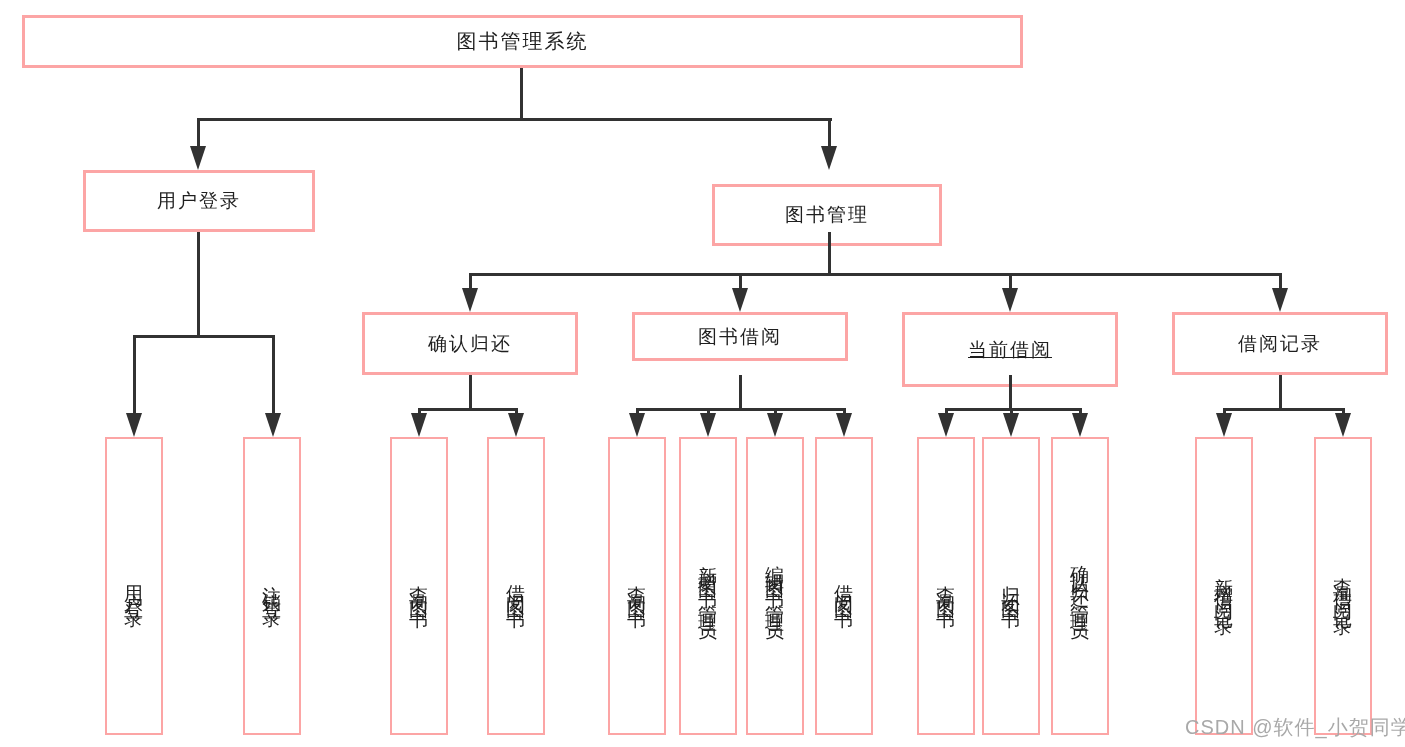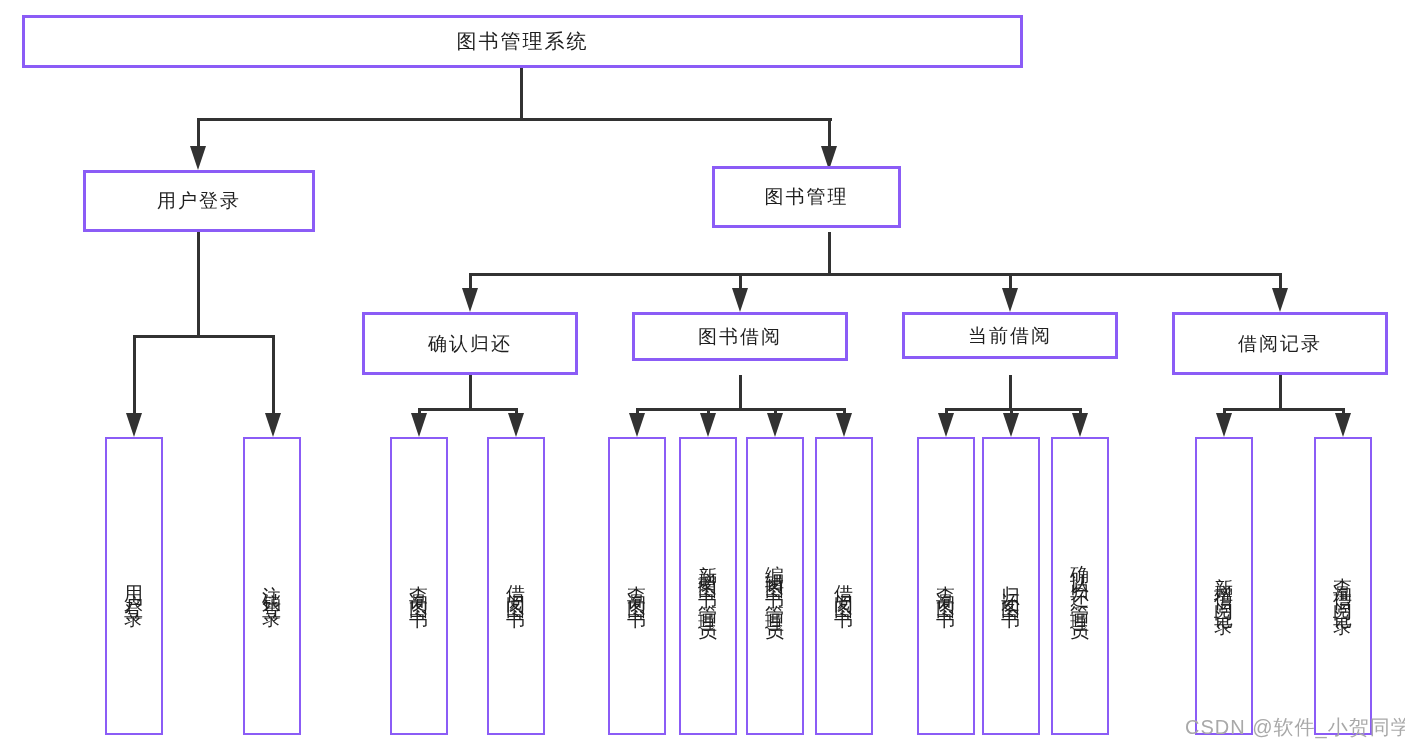--- a/index.html
+++ b/index.html
@@ -9,21 +9,21 @@
     height: 747px;
     background: #ffffff;
     overflow: hidden;
     font-family: "Liberation Sans", sans-serif;
     color: #1f1f1f;
   }
   .box {
     position: absolute;
     box-sizing: border-box;
     background: #ffffff;
-    border: 3px solid #8b5cf6;
+    border: 3px solid #fca5a5;
     display: flex;
     align-items: center;
     justify-content: center;
     font-size: 19px;
     letter-spacing: 2px;
     color: #1f1f1f;
     text-align: center;
   }
   .root-box { font-size: 20px; }
   .leaf { border-width: 2.5px; }
@@ -66,21 +66,21 @@
   <div class="vline" style="left:519.5px; top:68px; height:51px;"></div>
   <div class="hline" style="left:196.5px; top:118px; width:635px;"></div>
   <div class="vline" style="left:196.5px; top:118px; height:31px;"></div>
   <div class="arrow" style="left:190px; top:146px;"></div>
   <div class="vline" style="left:827.5px; top:118px; height:31px;"></div>
   <div class="arrow" style="left:821px; top:146px;"></div>
 
   <div class="box" style="left:83px; top:170px; width:232px; height:62px;">
     <span>用户登录</span>
   </div>
-  <div class="box" style="left:712px; top:166px; width:189px; height:62px;">
+  <div class="box" style="left:712px; top:184px; width:230px; height:62px;">
     <span>图书管理</span>
   </div>
 
   <div class="vline" style="left:196.5px; top:232px; height:103px;"></div>
   <div class="hline" style="left:132.5px; top:335px; width:142px;"></div>
   <div class="vline" style="left:132.5px; top:335px; height:80px;"></div>
   <div class="arrow" style="left:126px; top:413px;"></div>
   <div class="vline" style="left:271.5px; top:335px; height:80px;"></div>
   <div class="arrow" style="left:265px; top:413px;"></div>
 
@@ -94,21 +94,21 @@
   <div class="arrow" style="left:1002px; top:288px;"></div>
   <div class="vline" style="left:1278.5px; top:273px; height:19px;"></div>
   <div class="arrow" style="left:1272px; top:288px;"></div>
 
   <div class="box" style="left:362px; top:312px; width:216px; height:63px;">
     <span>确认归还</span>
   </div>
   <div class="box" style="left:632px; top:312px; width:216px; height:49px;">
     <span>图书借阅</span>
   </div>
-  <div class="box" style="left:902px; top:312px; width:216px; height:47px;">
+  <div class="box" style="left:902px; top:312px; width:216px; height:75px;text-decoration:underline;">
     <span>当前借阅</span>
   </div>
   <div class="box" style="left:1172px; top:312px; width:216px; height:63px;">
     <span>借阅记录</span>
   </div>
 
   <div class="vline" style="left:468.5px; top:375px; height:33px;"></div>
   <div class="hline" style="left:417.5px; top:408px; width:100px;"></div>
   <div class="vline" style="left:417.5px; top:408px; height:9px;"></div>
   <div class="arrow" style="left:411px; top:413px;"></div>

